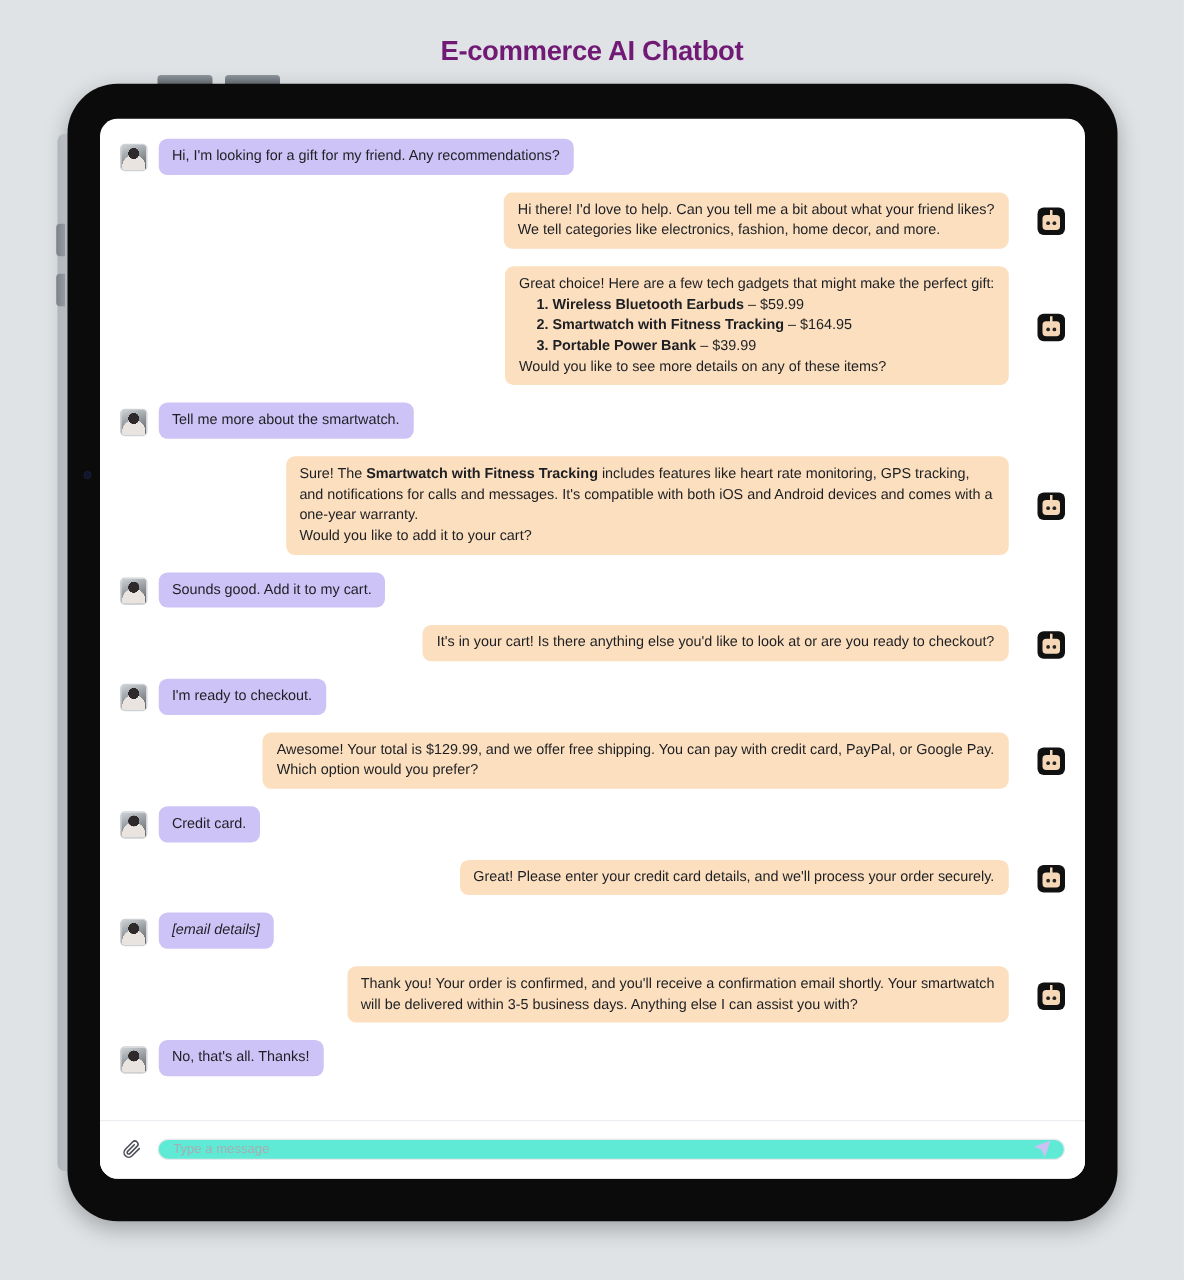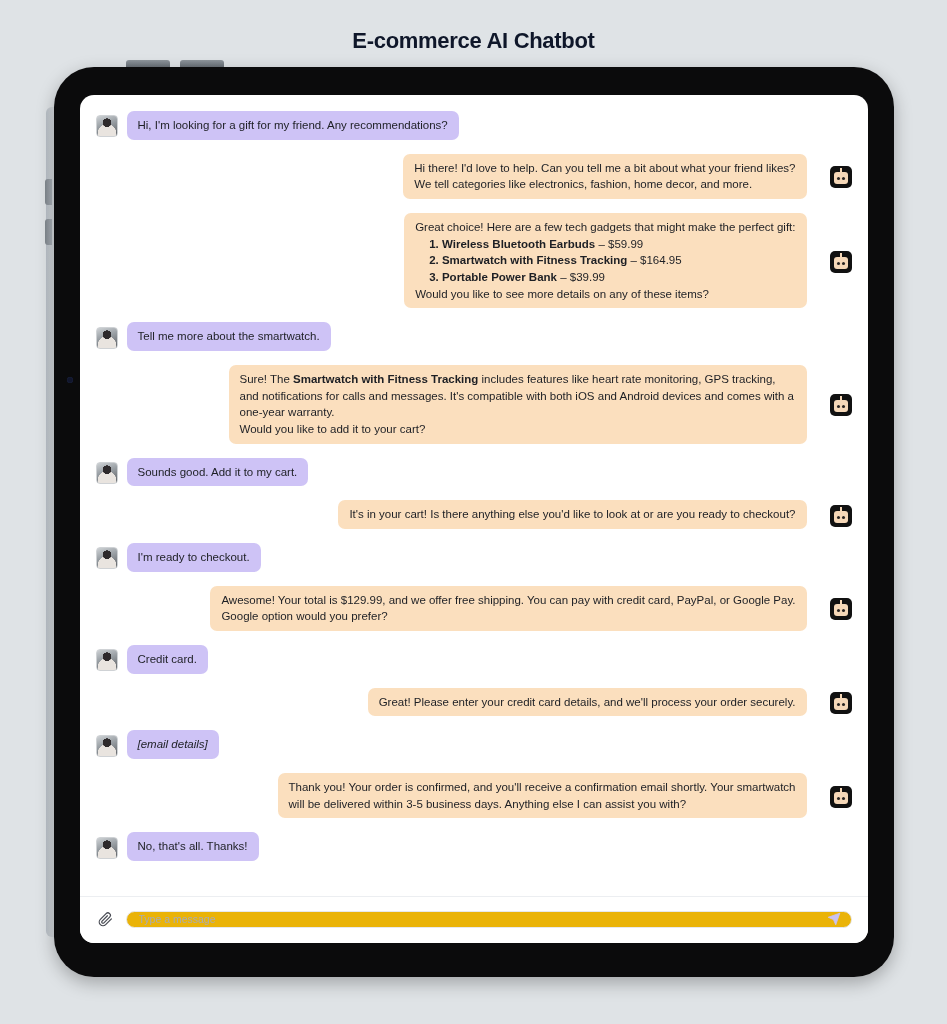--- a/index.html
+++ b/index.html
@@ -9,21 +9,21 @@
     height: 1024px;
     background: #dfe3e6;
     font-family: "Liberation Sans", sans-serif;
     overflow: hidden;
   }
 
   #page-title {
     text-align: center;
     font-size: 22px;
     font-weight: bold;
-    color: #0f172a;
+    color: #701a75;
     letter-spacing: -0.3px;
     padding-top: 28px;
     padding-bottom: 8px;
   }
 
   
   .tablet-wrap {
     position: relative;
     width: 840px;
     margin: 5px auto 0 auto;
@@ -192,21 +192,21 @@
   }
   .attach-btn {
     width: 20px; height: 20px;
     flex: 0 0 20px;
     display: flex; align-items: center; justify-content: center;
     cursor: pointer;
   }
   .input-shell {
     flex: 1;
     position: relative;
-    background: #eab308;
+    background: #5eead4;
     border: 1px solid #e7e8ec;
     border-radius: 9px;
     height: 17px;
     display: flex;
     align-items: center;
     padding: 0 34px 0 12px;
   }
   .input-shell input {
     border: none;
     outline: none;
@@ -330,21 +330,21 @@
         </div>
 
         <div class="msg-row user">
           <div class="avatar user-av"></div>
           <div class="bubble">I'm ready to checkout.</div>
         </div>
 
         <div class="msg-row bot">
           <div class="bubble">
             <div>Awesome! Your total is $129.99, and we offer free shipping. You can pay with credit card, PayPal, or Google Pay.</div>
-            <div>Google option would you prefer?</div>
+            <div>Which option would you prefer?</div>
           </div>
           <div class="avatar bot-av">
             <div class="antenna"></div>
             <div class="face"></div>
             <div class="eye l"></div>
             <div class="eye r"></div>
           </div>
         </div>
 
         <div class="msg-row user">

